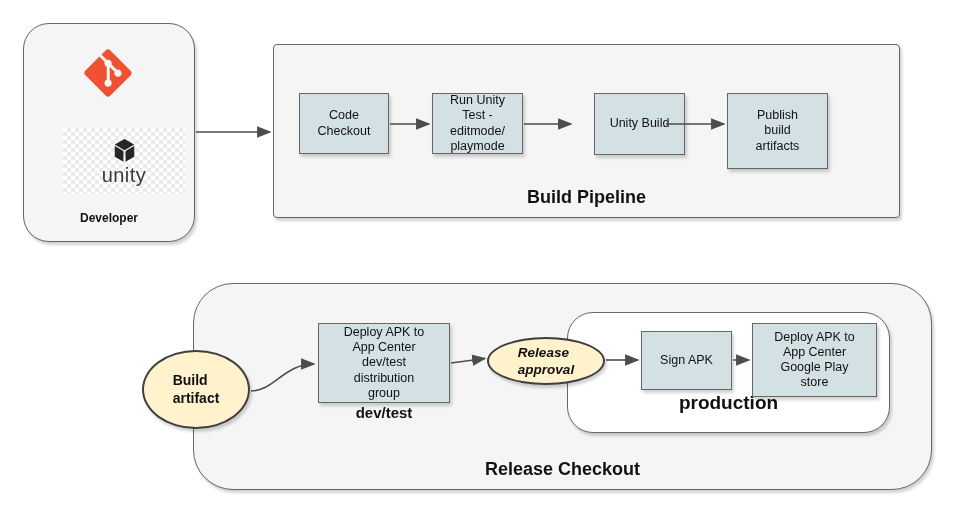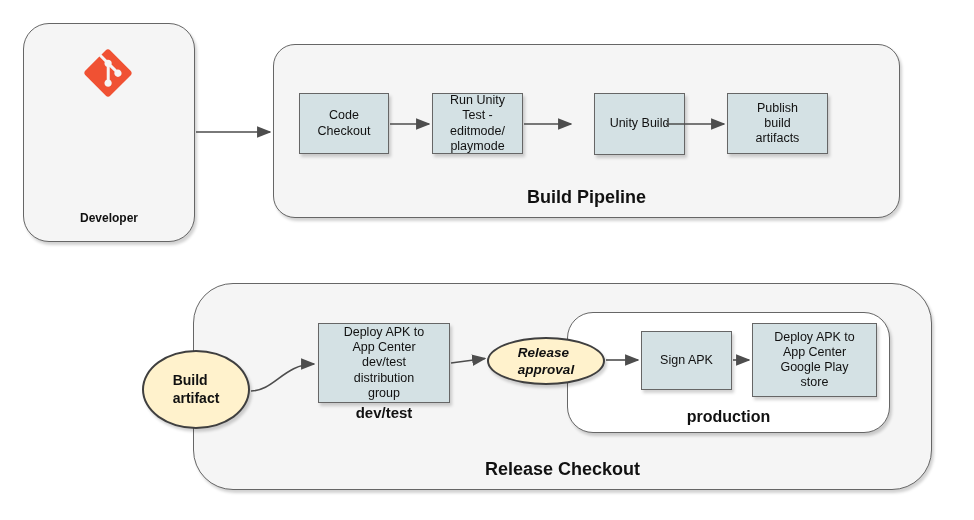--- a/index.html
+++ b/index.html
@@ -13,44 +13,44 @@
   }
   
   .rounded-box{
     position:absolute;
     background:var(--container-fill);
     border:1px solid var(--container-border);
     box-shadow:2px 3px 3px rgba(0,0,0,0.18);
     box-sizing:border-box;
   }
   .developer{left:23px;top:23px;width:172px;height:219px;border-radius:26px;z-index:1;}
-  .build{left:273px;top:44px;width:627px;height:174px;border-radius:22px;z-index:1;}
+  .build{left:273px;top:44px;width:627px;height:174px;border-radius:4px;z-index:1;}
   .release{left:193px;top:283px;width:739px;height:207px;border-radius:40px;z-index:1;}
   .production{left:567px;top:312px;width:323px;height:121px;border-radius:26px;background:#ffffff;z-index:2;}
   .container-label{
     position:absolute;left:0;bottom:9px;width:100%;
     text-align:center;font-weight:bold;font-size:18px;line-height:1.15;
   }
-  .production .container-label{bottom:6px;font-size:16px;}
+  .production .container-label{bottom:18px;font-size:19px;}
   .dev-label{bottom:15px;font-size:12px;}
   
   .task{
     position:absolute;z-index:3;
     background:var(--task-fill);
     border:1px solid var(--task-border);
     box-shadow:2px 3px 3px rgba(0,0,0,0.18);
     box-sizing:border-box;
     display:flex;align-items:center;justify-content:center;
     text-align:center;font-size:12.5px;line-height:1.22;
     white-space:pre-line;
   }
   .t-checkout{left:299px;top:93px;width:90px;height:61px;}
   .t-runtest{left:432px;top:93px;width:91px;height:61px;}
   .t-unitybuild{left:574px;top:93px;width:91px;height:62px;margin-left:20px;}
-  .t-publish{left:727px;top:93px;width:101px;height:61px;}
+  .t-publish{left:727px;top:93px;width:101px;height:76px;}
   .t-deploydev{left:318px;top:323px;width:132px;height:80px;}
   .t-signapk{left:641px;top:331px;width:91px;height:59px;}
   .t-deploygp{left:752px;top:323px;width:125px;height:74px;}
   
   .ellipse{
     position:absolute;z-index:3;
     background:var(--artifact-fill);
     border:2px solid var(--artifact-border);
     border-radius:50%;
     box-shadow:2px 3px 3px rgba(0,0,0,0.18);
@@ -94,20 +94,28 @@
   <div class="rounded-box developer">
     <svg class="git" viewBox="0 0 97 97" aria-hidden="true">
       <path fill="#f05133" d="M92.71,44.408L52.591,4.291c-2.31-2.311-6.057-2.311-8.369,0l-8.33,8.332L46.459,23.19
         c2.456-0.83,5.272-0.273,7.229,1.685c1.969,1.97,2.521,4.81,1.67,7.275l10.186,10.185c2.465-0.85,5.307-0.3,7.275,1.671
         c2.75,2.75,2.75,7.206,0,9.958c-2.752,2.751-7.208,2.751-9.961,0c-2.068-2.07-2.58-5.11-1.531-7.658l-9.5-9.499v24.997
         c0.67,0.332,1.303,0.774,1.861,1.332c2.75,2.75,2.75,7.206,0,9.959c-2.75,2.749-7.209,2.749-9.957,0c-2.75-2.754-2.75-7.21,0-9.959
         c0.68-0.679,1.467-1.193,2.307-1.537V36.369c-0.84-0.344-1.625-0.853-2.307-1.537c-2.083-2.082-2.584-5.14-1.516-7.698
         L31.798,16.715L4.288,44.222c-2.311,2.313-2.311,6.06,0,8.371l40.121,40.118c2.31,2.311,6.056,2.311,8.369,0L92.71,52.779
         C95.021,50.468,95.021,46.719,92.71,44.408z"></path>
     </svg>
+    <div class="unity-block transparency-bg">
+      <svg class="unity-cube" viewBox="0 0 36 36" aria-hidden="true">
+        <polygon fill="#262626" points="18,2.5 31,10 18,17.5 5,10"></polygon>
+        <polygon fill="#262626" points="5,12 16.6,18.6 16.6,33 5,26.4"></polygon>
+        <polygon fill="#262626" points="31,12 19.4,18.6 19.4,33 31,26.4"></polygon>
+      </svg>
+      <div class="unity-word">unity</div>
+    </div>
     <div class="container-label dev-label">Developer</div>
   </div>
 
   <div class="rounded-box build">
     <div class="container-label">Build Pipeline</div>
   </div>
   <div class="task t-runtest">Run Unity
 Test -
 editmode/
 playmode</div>

